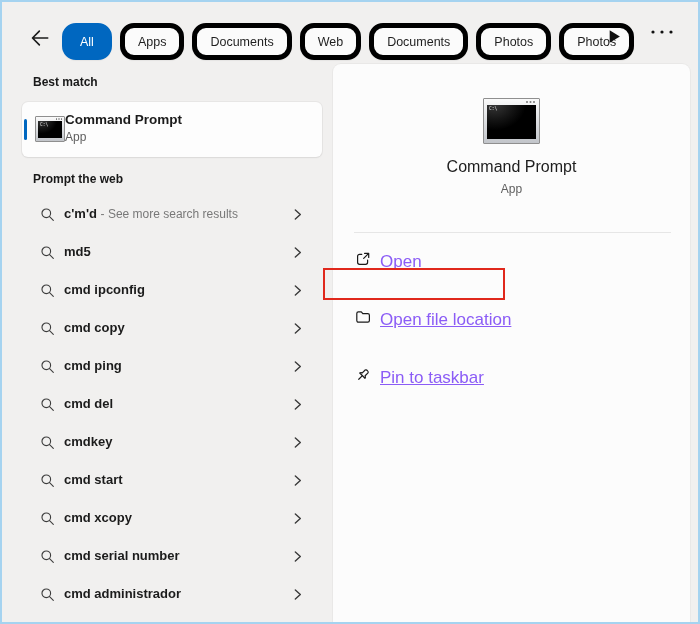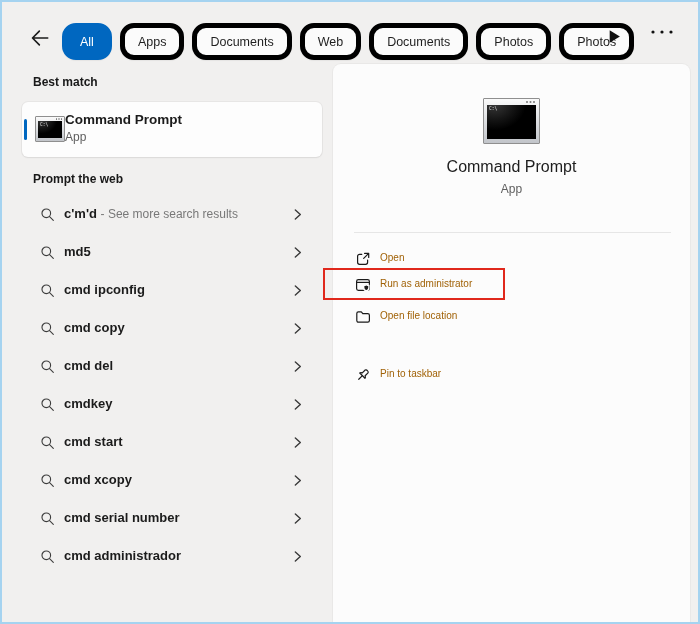--- a/index.html
+++ b/index.html
@@ -54,21 +54,21 @@
   
   .right{position:absolute;left:331px;top:62px;width:357px;height:560px;background:#fcfcfc;
     border-radius:8px 8px 0 0;box-shadow:0 0 0 1px rgba(0,0,0,.03);}
   .hero{position:absolute;top:0;left:0;width:100%;display:flex;flex-direction:column;align-items:center;padding-top:34px;}
   .hero-title{margin-top:14px;font-size:16px;color:#1d1d1d;}
   .hero-sub{margin-top:6px;font-size:12px;color:#5f5f5f;}
   .divider{position:absolute;left:21px;right:19px;top:168px;border-top:1px solid #e6e6e6;}
   .action{position:absolute;left:10px;right:10px;height:28px;cursor:pointer;}
   .a0{top:181px}.a1{top:207px}.a2{top:239px}.a3{top:268px}.a4{top:297px}
   .a-icon{position:absolute;left:12px;top:6px;width:16px;height:16px;color:#1b1b1b;}
-  .a-label{position:absolute;left:37px;top:7px;font-size:10px;color:#a16207;white-space:nowrap;}
+  .a-label{position:absolute;left:37px;top:7px;font-size:17px;color:#8b5cf6;white-space:nowrap;text-decoration:underline;}
 
   .red-box{position:absolute;left:321px;top:266px;width:182px;height:32px;box-sizing:border-box;
     border:2px solid #e0281c;pointer-events:none;}
   svg{display:block;}
 </style>
 </head>
 <body>
 
 <div class="window">
 
@@ -176,20 +176,34 @@
           </span>
       </div>
       <div class="row">
         <span class="row-icon">
             <svg viewBox="0 0 16 16" width="15" height="15">
               <circle cx="6.7" cy="6.7" r="4.6" fill="none" stroke="currentColor" stroke-width="1.2"></circle>
               <line x1="10.2" y1="10.2" x2="14.2" y2="14.2" stroke="currentColor" stroke-width="1.2" stroke-linecap="round"></line>
             </svg>
           </span>
         <span class="row-label">cmd copy</span>
+        <span class="row-chevron">
+            <svg viewBox="0 0 12 12" width="13" height="13">
+              <path d="M4 1.8 L8.6 6 L4 10.2" fill="none" stroke="currentColor" stroke-width="1.3" stroke-linecap="round" stroke-linejoin="round"></path>
+            </svg>
+          </span>
+      </div>
+      <div class="row">
+        <span class="row-icon">
+            <svg viewBox="0 0 16 16" width="15" height="15">
+              <circle cx="6.7" cy="6.7" r="4.6" fill="none" stroke="currentColor" stroke-width="1.2"></circle>
+              <line x1="10.2" y1="10.2" x2="14.2" y2="14.2" stroke="currentColor" stroke-width="1.2" stroke-linecap="round"></line>
+            </svg>
+          </span>
+        <span class="row-label">cmd ping</span>
         <span class="row-chevron">
             <svg viewBox="0 0 12 12" width="13" height="13">
               <path d="M4 1.8 L8.6 6 L4 10.2" fill="none" stroke="currentColor" stroke-width="1.3" stroke-linecap="round" stroke-linejoin="round"></path>
             </svg>
           </span>
       </div>
       <div class="row">
         <span class="row-icon">
             <svg viewBox="0 0 16 16" width="15" height="15">
               <circle cx="6.7" cy="6.7" r="4.6" fill="none" stroke="currentColor" stroke-width="1.2"></circle>
@@ -290,30 +304,20 @@
     <div class="divider"></div>
 
     <div class="action a0">
       <span class="a-icon">
         <svg viewBox="0 0 16 16" width="16" height="16">
             <path d="M6.8 3.3 H4.6 C3.4 3.3 2.6 4.1 2.6 5.3 v6 c0 1.2 .8 2 2 2 h6 c1.2 0 2-.8 2-2 V9.1" fill="none" stroke="currentColor" stroke-width="1.2" stroke-linecap="round"></path>
           <path d="M9.6 2.4 h4.1 v4.1 M13.4 2.7 L8.7 7.4" fill="none" stroke="currentColor" stroke-width="1.2" stroke-linecap="round" stroke-linejoin="round"></path>
           </svg>
       </span>
       <span class="a-label">Open</span>
-    </div>
-    <div class="action a1">
-      <span class="a-icon">
-        <svg viewBox="0 0 16 16" width="16" height="16">
-          <rect x="1.6" y="2.6" width="12.8" height="10.8" rx="1.8" fill="none" stroke="currentColor" stroke-width="1.2"></rect>
-          <line x1="1.8" y1="5.4" x2="14.2" y2="5.4" stroke="currentColor" stroke-width="1.2"></line>
-          <path d="M11.3 7.6 c.8 .55 1.7 .8 2.6 .8 v2.3 c0 1.7 -1.1 2.8 -2.6 3.3 c-1.5 -.5 -2.6 -1.6 -2.6 -3.3 V8.4 c.9 0 1.8 -.25 2.6 -.8 z" fill="currentColor" stroke="#fcfcfc" stroke-width="1.4"></path>
-          </svg>
-      </span>
-      <span class="a-label">Run as administrator</span>
     </div>
     <div class="action a2">
       <span class="a-icon">
         <svg viewBox="0 0 16 16" width="16" height="16">
             <path d="M1.8 4.4 c0-.9 .7-1.6 1.6-1.6 h2.9 l1.5 1.8 h5 c.9 0 1.6 .7 1.6 1.6 v5.4 c0 .9 -.7 1.6 -1.6 1.6 H3.4 c-.9 0 -1.6 -.7 -1.6 -1.6 z" fill="none" stroke="currentColor" stroke-width="1.2" stroke-linejoin="round"></path>
           </svg>
       </span>
       <span class="a-label">Open file location</span>
     </div>
     <div class="action a4">

